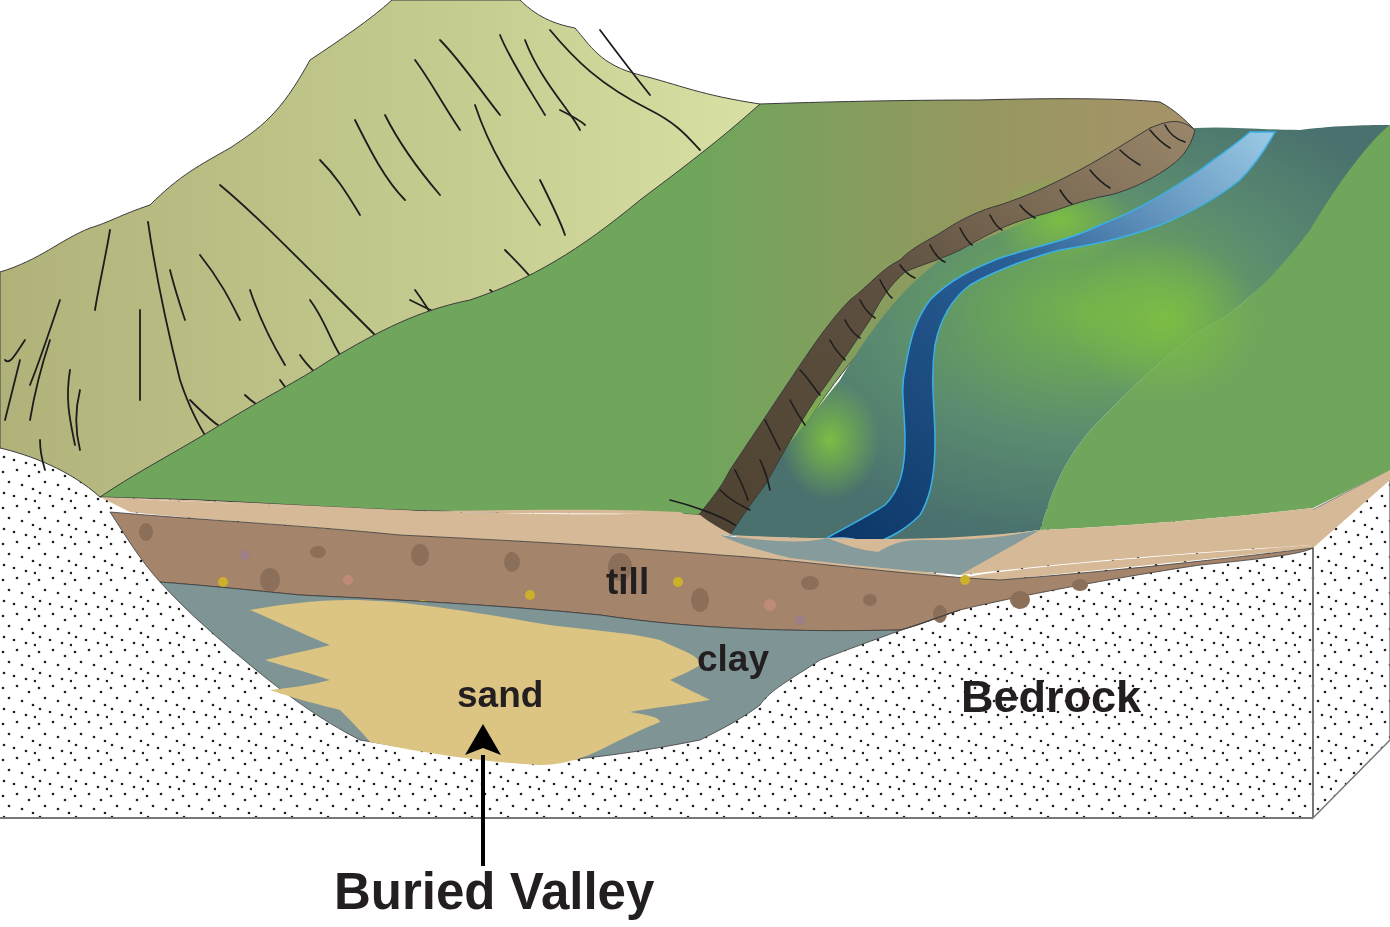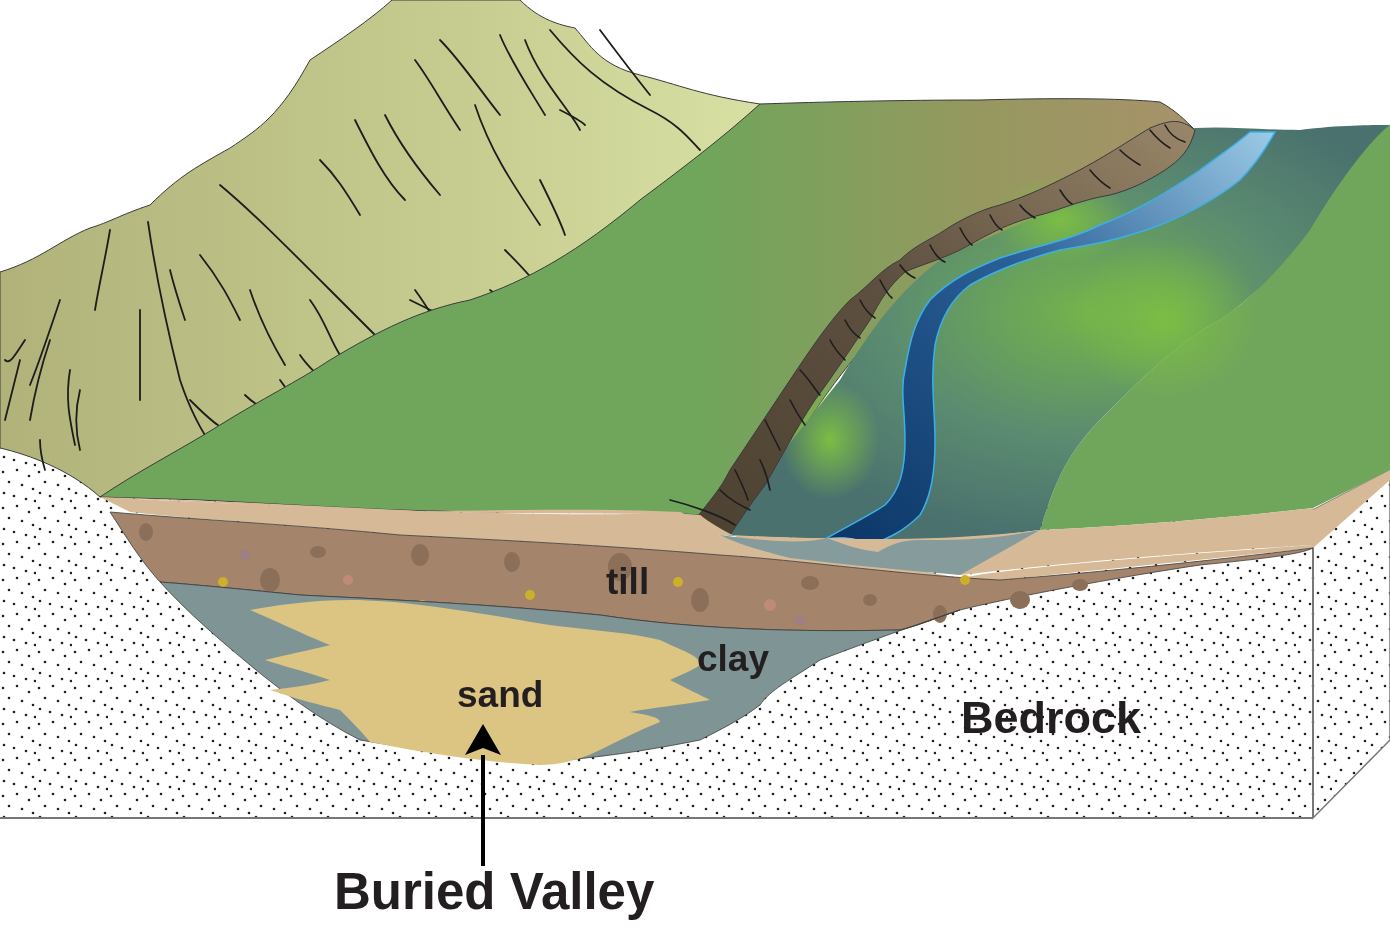--- a/index.html
+++ b/index.html
@@ -2,21 +2,21 @@
 <html><head>
 <meta charset="utf-8">
 <style>
   html, body { margin: 0; padding: 0; background: #ffffff; }
   body { width: 1390px; height: 927px; overflow: hidden; position: relative; font-family: "Liberation Sans", sans-serif; }
   #diagram { position: absolute; left: 0; top: 0; width: 1390px; height: 927px; }
   .label { position: absolute; font-family: "Liberation Sans", sans-serif; font-weight: bold; color: #231f20; white-space: nowrap; line-height: 1; }
   .lbl-till { left: 579px; top: 563px; font-size: 37px; margin-left: 27px; }
   .lbl-clay { left: 697px; top: 640px; font-size: 37px; }
   .lbl-sand { left: 417px; top: 676px; font-size: 37px; margin-left: 40px; }
-  .lbl-bedrock { left: 961px; top: 695px; font-size: 45px; }
+  .lbl-bedrock { left: 961px; top: 674px; font-size: 45px; }
   .lbl-buried { left: 334px; top: 866px; font-size: 51px; }
 </style>
 </head>
 <body>
 
 <svg id="diagram" viewBox="0 0 1390 927" xmlns="http://www.w3.org/2000/svg">
   <defs>
     <pattern id="stipple" width="36" height="36" patternUnits="userSpaceOnUse">
       <rect width="36" height="36" fill="#ffffff"></rect>
       <circle cx="3" cy="4" r="1.3" fill="#231f20"></circle>

